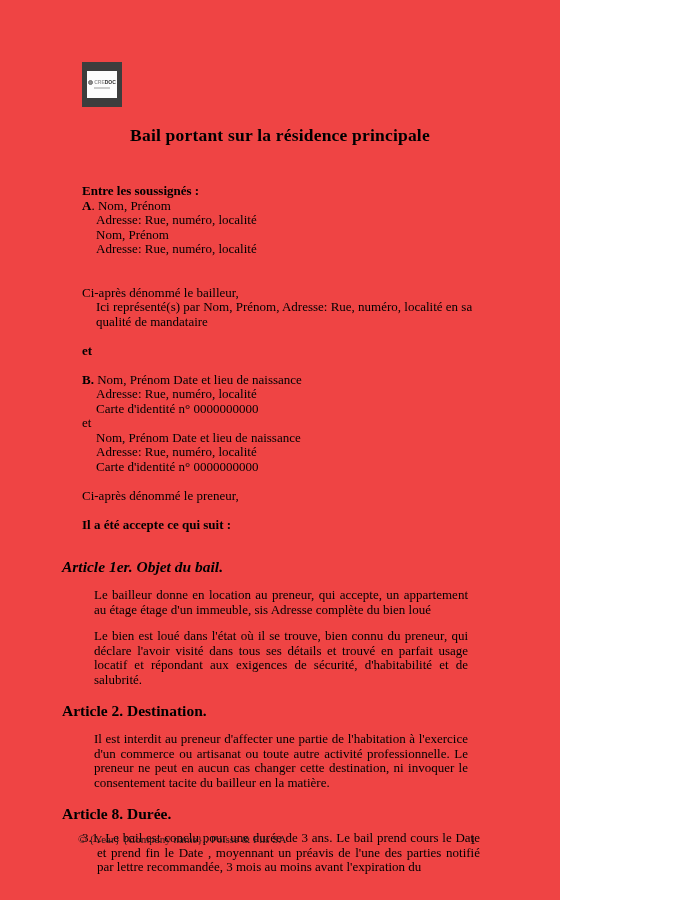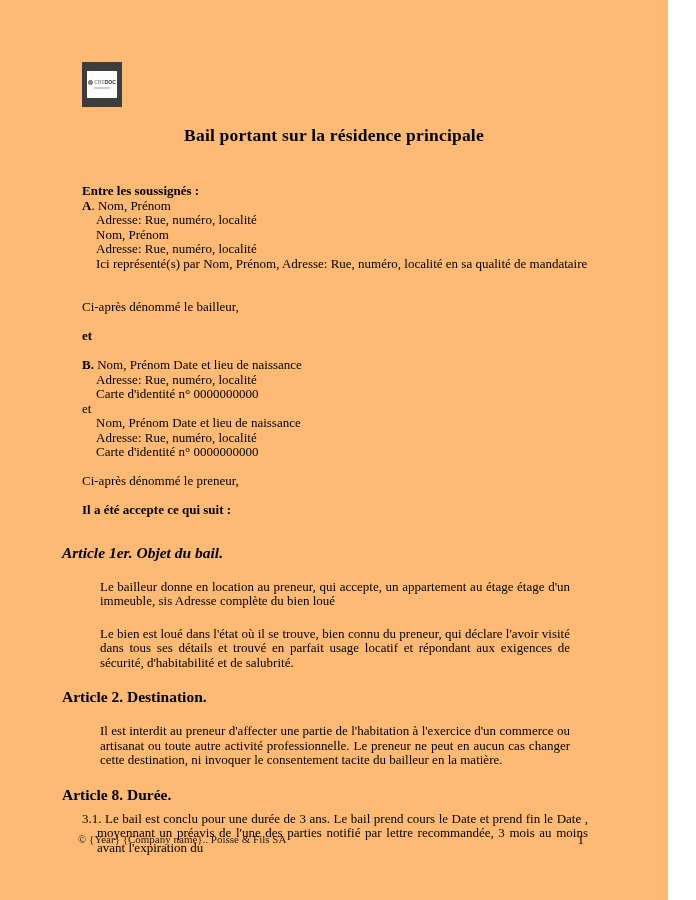--- a/index.html
+++ b/index.html
@@ -1,17 +1,17 @@
 <!DOCTYPE html>
 <html><head>
 <meta charset="utf-8">
 <style>
   html,body { margin:0; padding:0; background:#ffffff; }
   .page {
-    position:relative; width:668px; height:900px; background:#fdba74;
+    position:relative; width:560px; height:900px; background:#ef4444;
     font-family:"Liberation Serif","DejaVu Serif",serif; color:#000;
     overflow:hidden;
   }
   
   .logo {
     width:40px; height:45px; background:#3d3d3d;
     display:flex; align-items:center; justify-content:center;
     margin:62px 0 0 82px;
   }
   .logo-inner {
@@ -27,21 +27,21 @@
   .title { text-align:center; font-size:17.5px; font-weight:bold; margin:18px 40px 0 40px; letter-spacing:0.2px; }
   
   .content { margin:38px 80px 0 82px; font-size:13px; line-height:14.5px; }
   .line { margin:0; }
   .ind { padding-left:14px; }
   .sp1 { margin-top:14.5px; }
   .sp2 { margin-top:29px; }
   .bold { font-weight:bold; }
   .art-heading { font-size:15.5px; font-weight:bold; line-height:18px; margin:15px 0 8px -20px; }
   .art-heading.first { margin-top:26px;font-style:italic; }
-  .just { margin:18px; text-align:justify; }
+  .just { margin:12px; text-align:justify; }
   .hang { margin:0; text-align:justify; padding-left:15px; text-indent:-15px; }
   
   .footer-copyright {
     position:absolute; left:78px; top:833px; font-size:11px; color:#1a1a1a;
   }
   .page-number { position:absolute; top:832px; right:84px; font-size:13px; }
 </style>
 </head>
 <body>
 
@@ -60,23 +60,23 @@
 
   <div class="title">Bail portant sur la résidence principale</div>
 
   <div class="content">
 
     <p class="line bold">Entre les soussignés :</p>
     <p class="line"><span class="bold">A</span><span>. Nom, Prénom</span></p>
     <p class="line ind">Adresse: Rue, numéro, localité</p>
     <p class="line ind">Nom, Prénom</p>
     <p class="line ind">Adresse: Rue, numéro, localité</p>
+    <p class="line sp2">Ci-après dénommé le bailleur,</p>
+
     <p class="line ind">Ici représenté(s) par Nom, Prénom, Adresse: Rue, numéro, localité en sa qualité de mandataire</p>
-
-    <p class="line sp2">Ci-après dénommé le bailleur,</p>
 
     <p class="line sp1 bold">et</p>
 
     <p class="line sp1"><span class="bold">B.</span><span> Nom, Prénom Date et lieu de naissance</span></p>
     <p class="line ind">Adresse: Rue, numéro, localité</p>
     <p class="line ind">Carte d'identité n° 0000000000</p>
     <p class="line">et</p>
     <p class="line ind">Nom, Prénom Date et lieu de naissance</p>
     <p class="line ind">Adresse: Rue, numéro, localité</p>
     <p class="line ind">Carte d'identité n° 0000000000</p>

